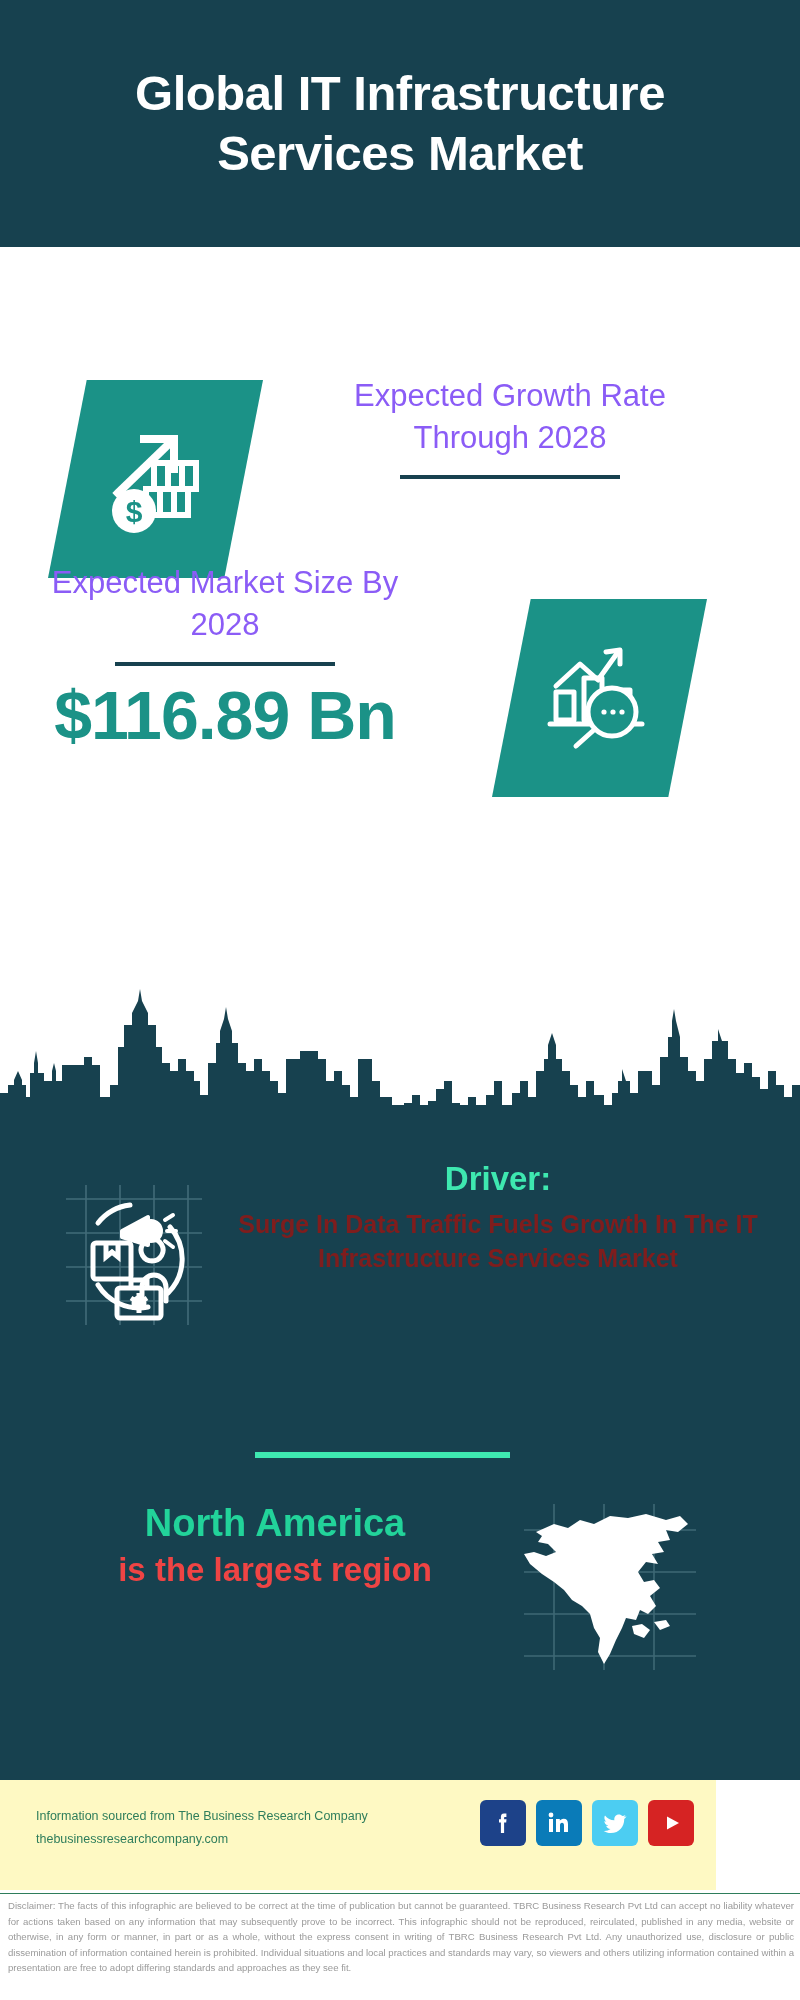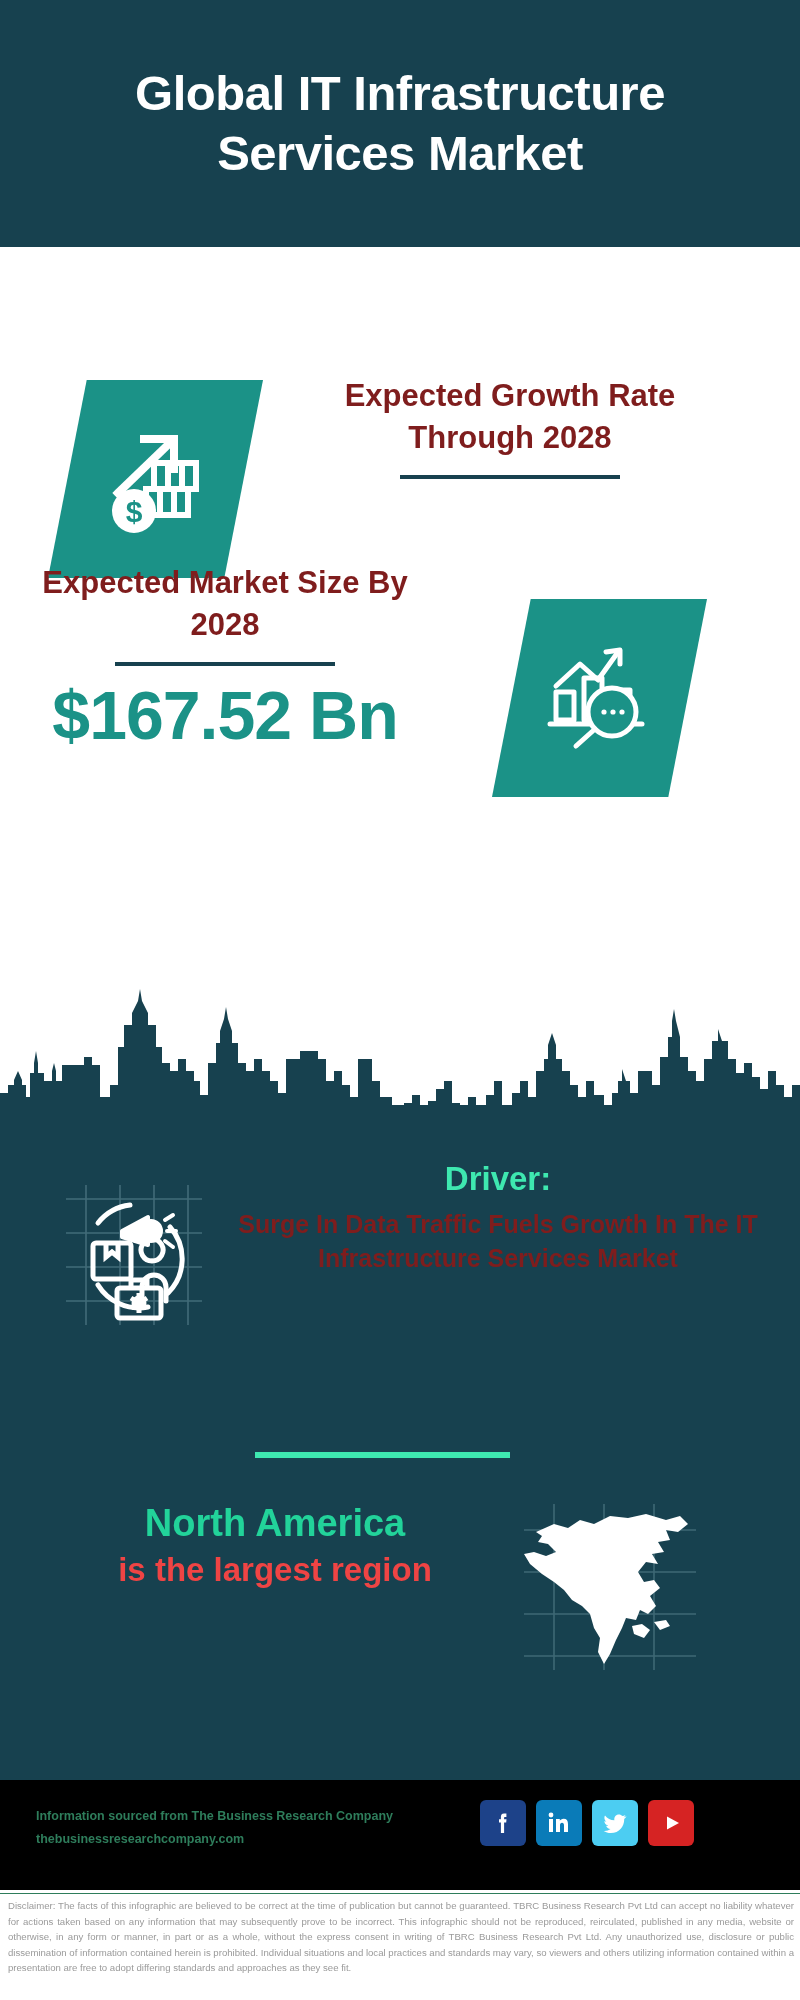--- a/index.html
+++ b/index.html
@@ -28,21 +28,21 @@
     position:absolute;
     background:#1b9287;
     display:flex; align-items:center; justify-content:center;
   }
   .para-growth {
     left:48px; top:133px; width:215px; height:198px;
     clip-path: polygon(18% 0, 100% 0, 82% 100%, 0% 100%);
   }
   .growth-text { position:absolute; left:300px; top:128px; width:420px; text-align:center; }
   .lbl-dark {
-    color:#7f1d1d; font-weight:bold; font-size:31px; line-height:1.35;
+    color:#8b5cf6; font-weight:normal; font-size:31px; line-height:1.35;
   }
   .rule-dark { width:220px; height:4px; background:#17414f; margin:16px auto 0; }
   .big-teal {
     color:#1b9287; font-weight:bold; font-size:68px; line-height:1.15; margin-top:10px;
     letter-spacing:-1px;
   }
 
   
   .sec-size { position:absolute; left:0; top:547px; width:800px; height:440px; }
   .size-text { position:absolute; left:40px; top:15px; width:370px; text-align:center; }
@@ -74,21 +74,21 @@
   }
 
   
   .region-wrap { position:absolute; left:0; top:1490px; width:800px; height:250px;padding-left:12px; }
   .region-text { position:absolute; left:60px; top:10px; width:430px; text-align:center; }
   .region-name { color:#22d39a; font-weight:bold; font-size:38px; line-height:1.25; }
   .region-sub { color:#ef4444; font-size:33px; line-height:1.35; font-weight:bold; }
   .region-map { position:absolute; left:520px; top:12px; width:180px; height:170px; }
 
   
-  .footer { position:absolute; left:0; top:1780px; width:800px; height:110px; background:#000000;font-weight:bold; }
+  .footer { position:absolute; left:0; top:1780px; width:716px; height:110px; background:#fef9c3; }
   .footer-src {
     position:absolute; left:36px; top:25px; width:430px;
     color:#2e7d5b; font-size:12.5px; line-height:1.85;
   }
   .social { position:absolute; left:480px; top:20px; display:flex; gap:10px; }
   .sicon {
     width:46px; height:46px; border-radius:6px;
     display:flex; align-items:center; justify-content:center;
   }
   .s-fb { background:#1d4289; }
@@ -135,21 +135,21 @@
     <div class="lbl-dark">Expected Growth Rate Through 2028</div>
     <div class="rule-dark"></div>
   </div>
 </div>
 
 <div class="sec-size">
 
   <div class="size-text">
     <div class="lbl-dark">Expected Market Size By 2028</div>
     <div class="rule-dark"></div>
-    <div class="big-teal">$167.52 Bn</div>
+    <div class="big-teal">$116.89 Bn</div>
   </div>
 
   <div class="para para-size">
     <svg width="120" height="120" viewBox="0 0 120 120" aria-hidden="true">
       <g fill="none" stroke="#ffffff" stroke-width="5" stroke-linecap="round" stroke-linejoin="round">
         <polyline points="16,48 40,26 58,42 78,14"></polyline>
         <polyline points="66,14 80,12 80,26"></polyline>
         <rect x="16" y="54" width="18" height="28"></rect>
         <rect x="44" y="40" width="18" height="42"></rect>
         <rect x="72" y="52" width="18" height="30"></rect>

